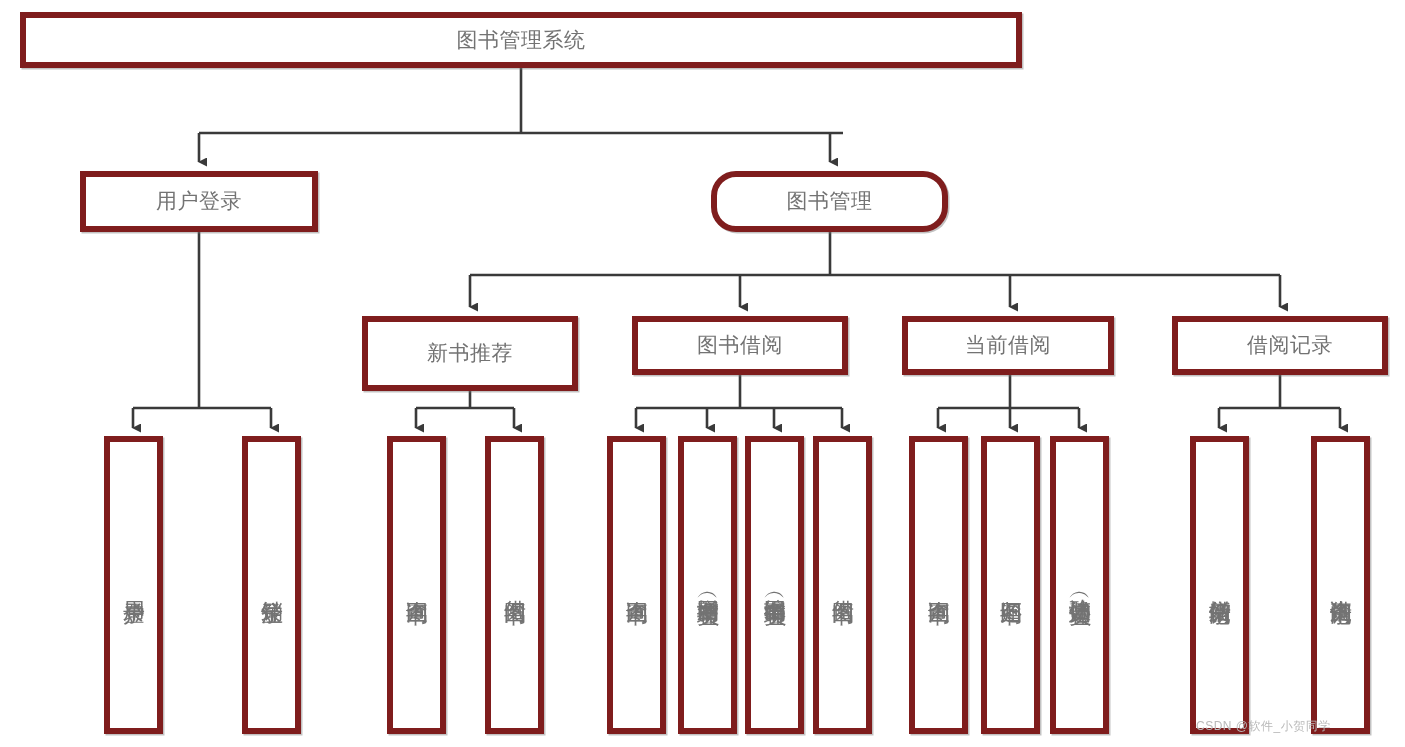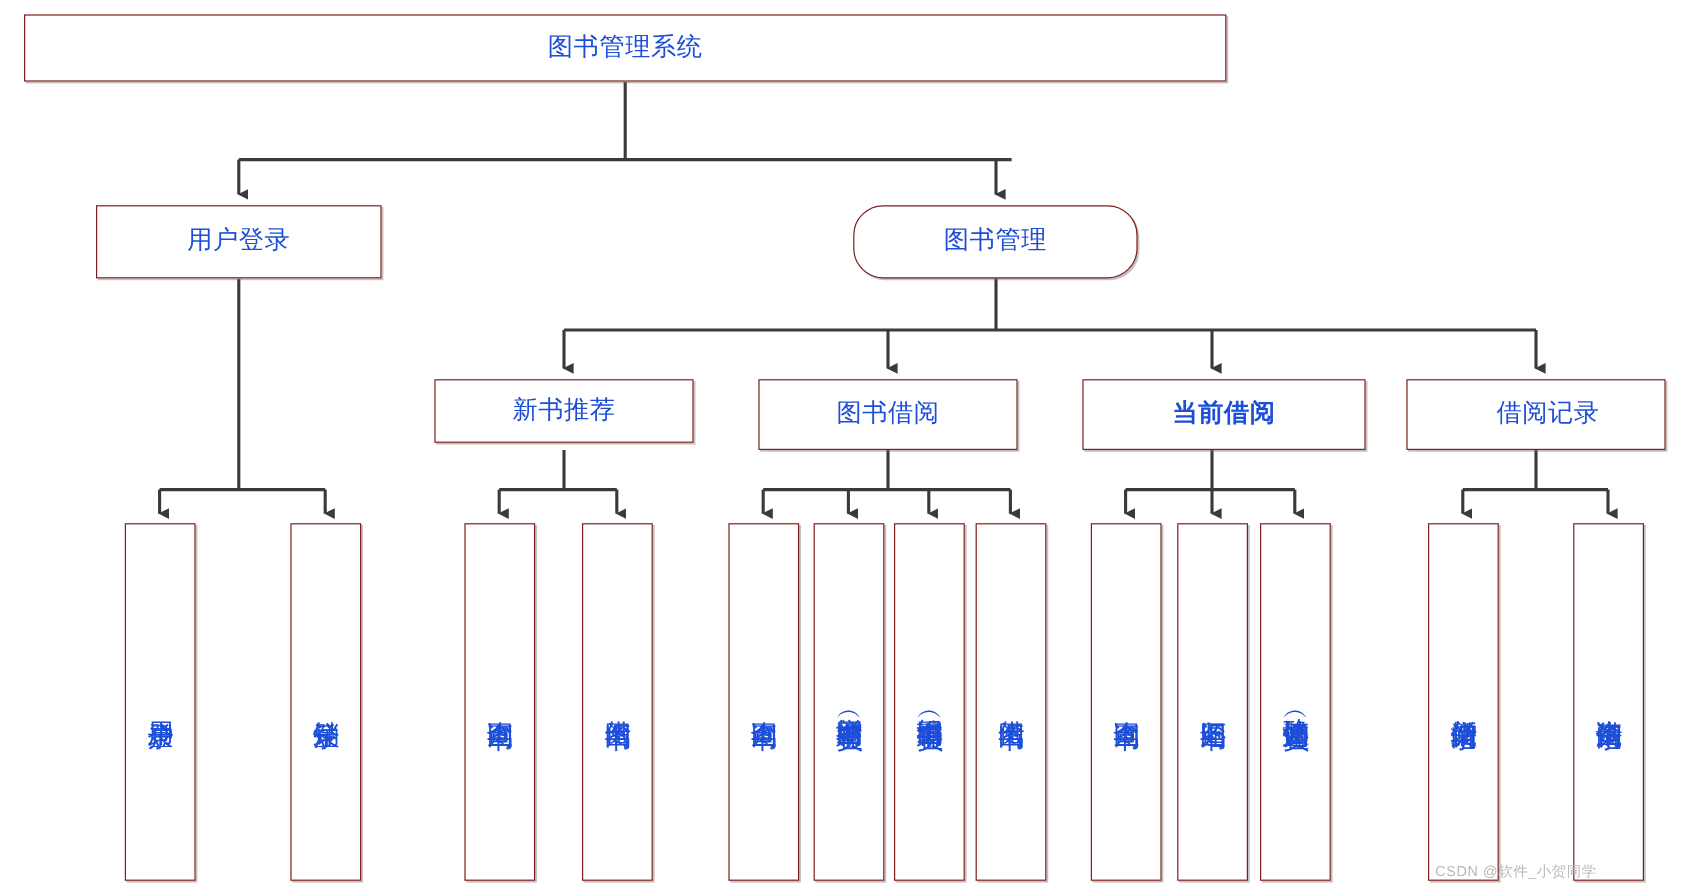--- a/index.html
+++ b/index.html
@@ -21,26 +21,26 @@
     position: absolute;
     left: 0;
     top: 0;
     width: 1405px;
     height: 747px;
   }
   .node-box {
     position: absolute;
     box-sizing: border-box;
     background: #ffffff;
-    border: 1px solid #7f1d1d;
+    border: 6px solid #7f1d1d;
     box-shadow: 1.5px 1.5px 0 rgba(120,120,120,0.45);
     display: flex;
     align-items: center;
     justify-content: center;
-    color: #1d4ed8;
+    color: #737373;
   }
   .node-label {
     font-size: 21px;
     line-height: 1.15;
     letter-spacing: 0.5px;
     white-space: nowrap;
     text-align: center;
   }
   .node-box.vertical {
     align-items: center;
@@ -123,27 +123,27 @@
     <span class="node-label">图书管理系统</span>
   </div>
 
   <div class="node-box" style="left:80px; top:171px; width:238px; height:61px;">
     <span class="node-label">用户登录</span>
   </div>
   <div class="node-box" style="left:711px; top:171px; width:237px; height:61px;border-radius:25px;">
     <span class="node-label">图书管理</span>
   </div>
 
-  <div class="node-box" style="left:362px; top:316px; width:216px; height:53px;">
+  <div class="node-box" style="left:362px; top:316px; width:216px; height:75px;">
     <span class="node-label">新书推荐</span>
   </div>
   <div class="node-box" style="left:632px; top:316px; width:216px; height:59px;">
     <span class="node-label">图书借阅</span>
   </div>
-  <div class="node-box" style="left:902px; top:316px; width:236px; height:59px;font-weight:bold;">
+  <div class="node-box" style="left:902px; top:316px; width:212px; height:59px;">
     <span class="node-label">当前借阅</span>
   </div>
   <div class="node-box" style="left:1172px; top:316px; width:216px; height:59px;padding-left:20px;">
     <span class="node-label">借阅记录</span>
   </div>
 
   <div class="node-box vertical" style="left:104px; top:436px; width:59px; height:298px;">
     <span class="node-label">用户登录</span>
   </div>
   <div class="node-box vertical" style="left:242px; top:436px; width:59px; height:298px;">

